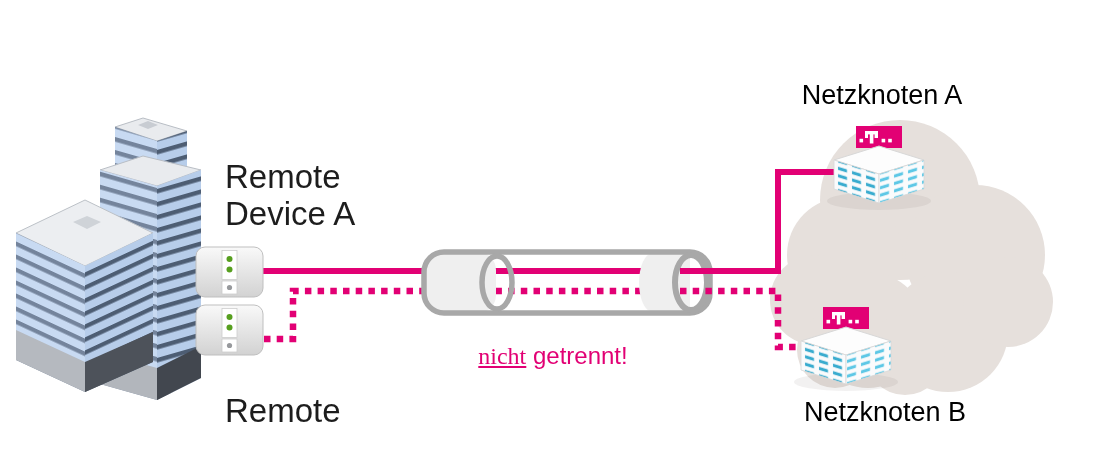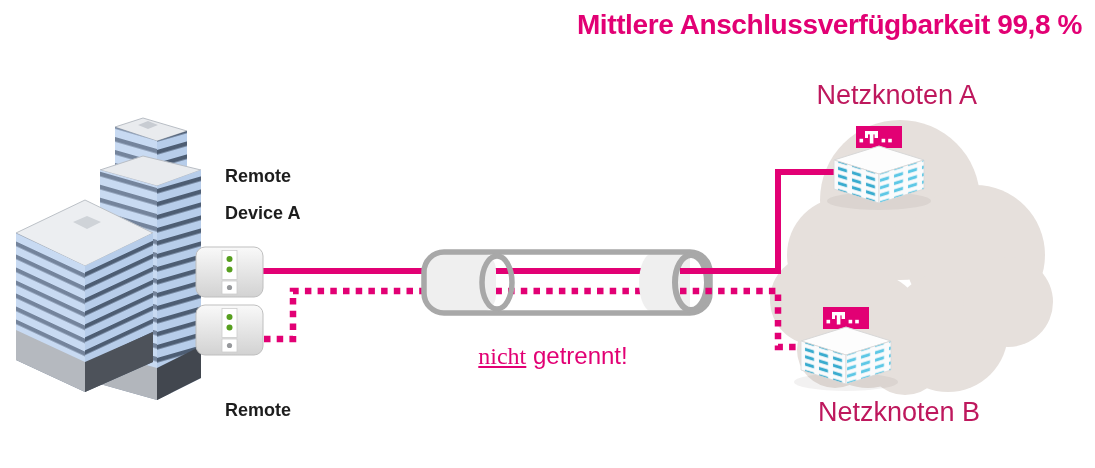--- a/index.html
+++ b/index.html
@@ -1,26 +1,26 @@
 <!DOCTYPE html>
 <html><head>
 <meta charset="utf-8">
 <style>
   html,body{margin:0;padding:0;background:#fff;}
   .stage{
     position:relative;width:1095px;height:468px;background:#ffffff;
     font-family:"Liberation Sans",sans-serif;overflow:hidden;
   }
   .stage svg{position:absolute;left:0;top:0;}
-  .lbl{position:absolute;color:#1d1d1d;font-size:18px;line-height:37px;white-space:nowrap;font-weight:bold;}
+  .lbl{position:absolute;color:#1d1d1d;font-size:33px;line-height:37px;white-space:nowrap;}
   .title{
     position:absolute;top:9px;right:13px;color:#e20074;font-weight:bold;
     font-size:28px;letter-spacing:-0.4px;white-space:nowrap;
   }
-  .node-label{position:absolute;width:190px;text-align:right;color:#be185d;font-size:27px;white-space:nowrap;}
+  .node-label{position:absolute;width:190px;text-align:center;color:#000000;font-size:27px;white-space:nowrap;}
   .warning{
     position:absolute;left:433px;top:341px;width:240px;text-align:center;
     color:#e20074;font-size:24px;line-height:30px;font-weight:500;
   }
   .warning .u{text-decoration:underline;font-family:Liberation Serif, serif;}
 </style>
 </head>
 <body>
 
 <div class="stage">
@@ -136,21 +136,20 @@
       <circle cx="33.5" cy="12" r="3" fill="#579f1f"></circle>
       <circle cx="33.5" cy="22.5" r="3" fill="#579f1f"></circle>
       <rect x="26" y="34" width="15" height="13" fill="#ffffff" stroke="#cccccc" stroke-width="0.8"></rect>
       <circle cx="33.5" cy="40.5" r="2.6" fill="#97999c"></circle>
     </g>
 
     <use href="#serverIcon" xlink:href="#serverIcon" transform="translate(879,148)"></use>
     <use href="#serverIcon" xlink:href="#serverIcon" transform="translate(846,329)"></use>
   </svg>
 
-  <div class="title">Mittlere Anschlussverfügbarkeit 99,8 %</div>
 
   <div class="lbl" style="left:225px;top:158px;">
     <div>Remote</div>
     <div>Device A</div>
   </div>
 
   <div class="lbl" style="left:225px;top:392px;">
     <div>Remote</div>
   </div>
 

